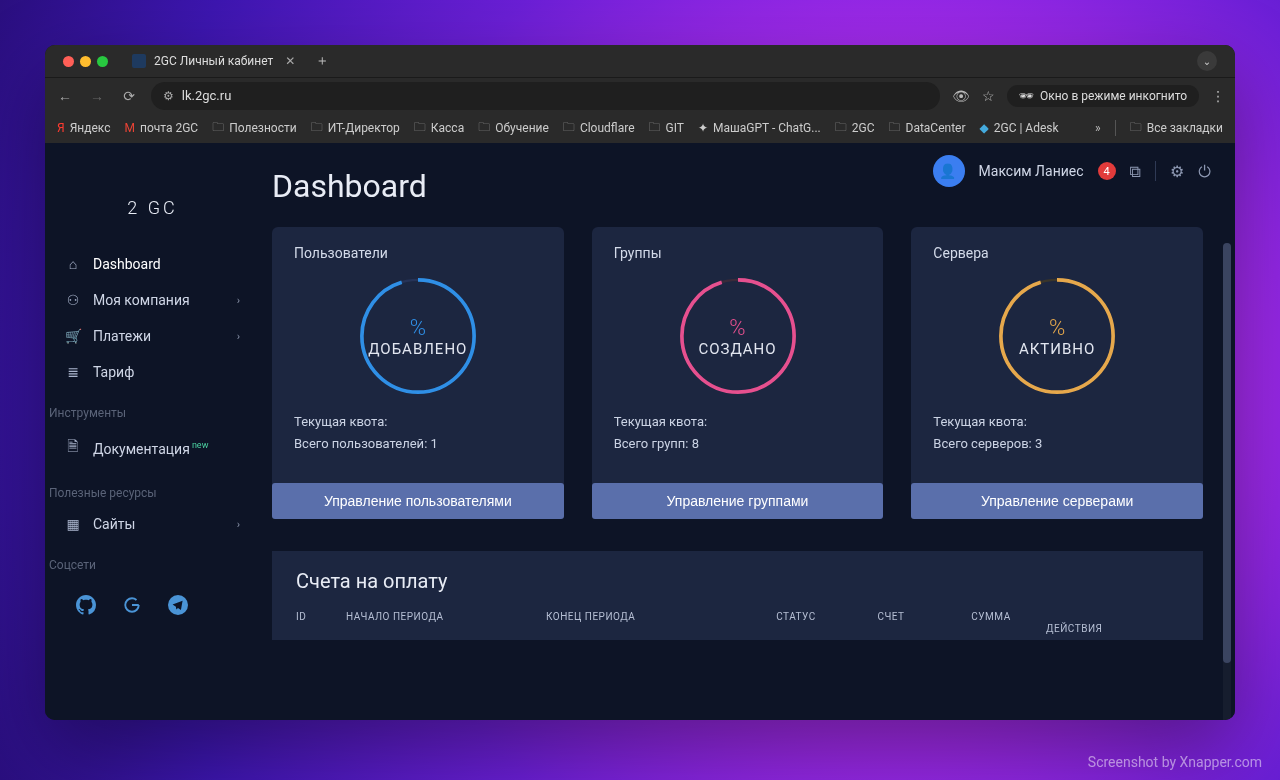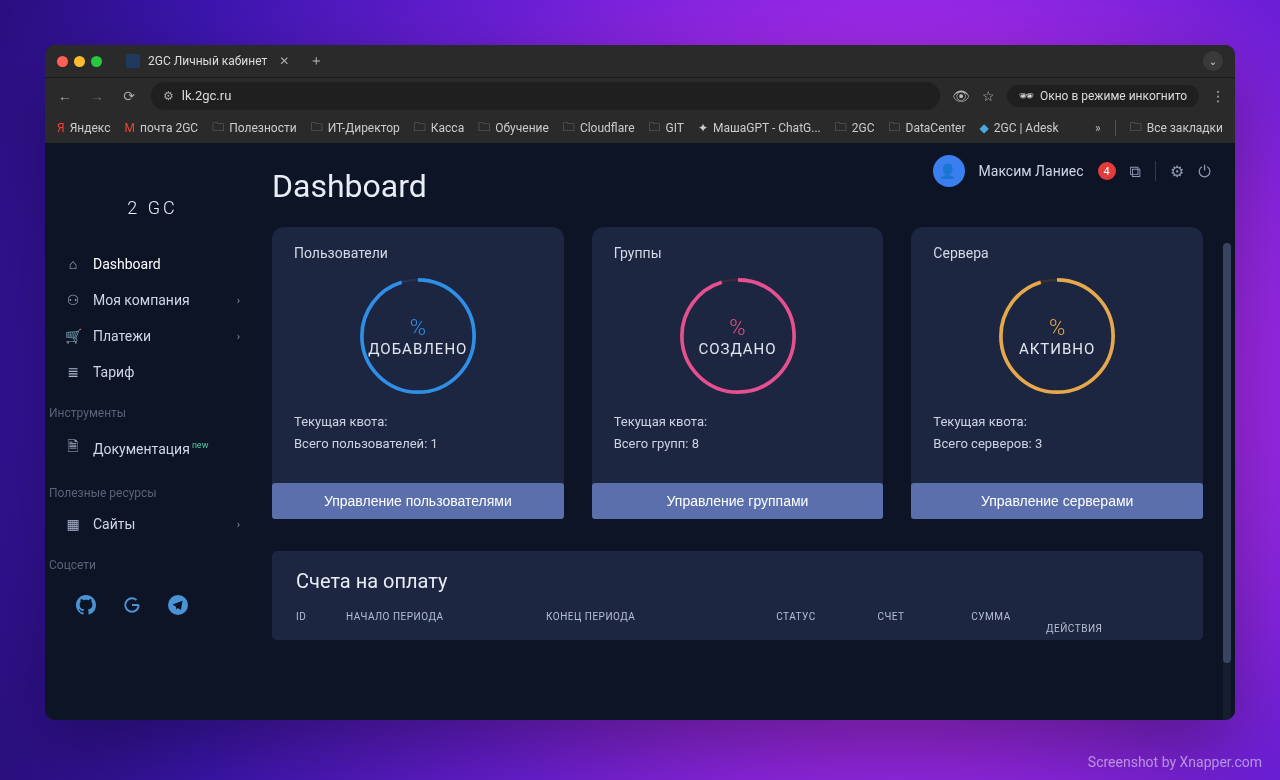--- a/index.html
+++ b/index.html
@@ -7,21 +7,21 @@
     font-family: -apple-system, BlinkMacSystemFont, "Segoe UI", Roboto, sans-serif;
     background: radial-gradient(circle at 70% 50%, #ff2d95 0%, #b02df0 30%, #6b1fd6 55%, #3d16b0 80%, #2a0f7f 100%);
     width: 1280px; height: 780px; overflow: hidden; position: relative;
   }
   .window {
     position: absolute; left: 45px; top: 45px; width: 1190px; height: 675px;
     background: #1a1a1a; border-radius: 10px; overflow: hidden;
     box-shadow: 0 30px 80px rgba(0,0,0,.4);
   }
   
-  .tabbar { height: 32px; display: flex; align-items: center; background: #2a2a2a; padding: 0 12px; }
+  .tabbar { height: 32px; display: flex; align-items: center; background: #2a2a2a; padding: 0 18px; }
   .mac-dots { display: flex; gap: 6px; margin-right: 14px; }
   .mac-dots span { width: 11px; height: 11px; border-radius: 50%; display:inline-block; }
   .dot-r { background: #ff5f57; } .dot-y { background: #febc2e; } .dot-g { background: #28c840; }
   .tab { display: flex; align-items: center; gap: 8px; padding: 4px 10px; border-radius: 6px; color: #ddd; font-size: 12px; }
   .tab .favicon { width: 14px; height: 14px; background: #1e3a5f; border-radius: 2px; }
   .tab .close { color: #aaa; font-size: 12px; margin-left: 4px; }
   .newtab { color: #bbb; margin-left: 10px; font-size: 14px; }
   .tab-drop { margin-left: auto; width: 20px; height: 20px; border-radius: 50%; background: #3a3a3a; color:#ccc; display:flex; align-items:center; justify-content:center; font-size:10px;}
   
   .addrbar { height: 36px; display:flex; align-items:center; gap:12px; padding:0 10px; background:#2a2a2a; border-top:1px solid #1a1a1a; }
@@ -55,34 +55,34 @@
   
   .topbar { position:absolute; top:0; right:0; height:56px; display:flex; align-items:center; gap:14px; padding:0 24px; color:#cfd6e6; font-size:14px;}
   .avatar { width:32px; height:32px; border-radius:50%; background:#3b7ef0; display:flex; align-items:center; justify-content:center; color:#fff; font-size:14px;}
   .badge { width:18px; height:18px; border-radius:50%; background:#e23b3b; color:#fff; font-size:11px; display:flex; align-items:center; justify-content:center;}
   .vline { width:1px; height:20px; background:#2f3a55;}
   .hicn { color:#8d98b2; font-size:16px;}
   
   .main { flex:1; padding:24px 32px 0 12px; overflow-y:auto;}
   .main h1 { font-size:32px; font-weight:400; color:#e8ecf5; margin-bottom:22px;}
   .cards { display:flex; gap:28px; margin-bottom:32px;}
-  .card { flex:1; background:#1c2640; border-radius:12px; padding:18px 22px 0; display:flex; flex-direction:column;}
+  .card { flex:1; background:#1c2640; border-radius:6px; padding:18px 22px 0; display:flex; flex-direction:column;}
   .card-title { font-size:14px; color:#d3dae9; font-weight:400; margin-bottom:14px;}
   .ring-wrap { display:flex; justify-content:center; margin-bottom:14px;}
   .ring { width:122px; height:122px; position:relative;}
   .ring svg { width:100%; height:100%; transform:rotate(-90deg);}
   .ring-text { position:absolute; inset:0; display:flex; flex-direction:column; align-items:center; justify-content:center;}
   .pct { font-size:22px; font-weight:300;}
   .ring-label { font-size:15px; letter-spacing:1px; color:#e2e6f0;}
   .ring.blue .pct { color:#2f8fe6;}
   .ring.pink .pct { color:#e6508f;}
   .ring.amber .pct { color:#e6a84c;}
   .quota { font-size:13px; color:#cbd3e4; line-height:1.7; margin-bottom:28px;}
   .card-btn { background:#5a6fab; color:#fff; font-size:14px; padding:10px; border:none; border-radius:3px; cursor:pointer; margin:0 -22px;}
-  .invoices { background:#1c2640; border-radius:5px; padding:18px 24px 0; }
+  .invoices { background:#1c2640; border-radius:0; padding:18px 24px 0; }
   .invoices h2 { font-size:20px; font-weight:400; color:#e8ecf5; margin-bottom:18px;}
   .tbl-head { display:flex; font-size:10px; letter-spacing:.5px; color:#b6bfd4; text-transform:uppercase; padding-bottom:6px;}
   .th-id{width:50px;} .th-start{width:200px;} .th-end{width:200px;} .th-status{width:100px; text-align:center;} .th-bill{width:90px; text-align:center;} .th-sum{width:110px; text-align:center;} .th-act{flex:1; text-align:left;margin-top:12px;}
   
   .scrollbar { position:absolute; right:4px; top:100px; width:8px; height:560px; background:rgba(255,255,255,.04); border-radius:4px;}
   .scrollbar .thumb { width:100%; height:420px; background:#3a4460; border-radius:4px;}
   .watermark { position:absolute; right:18px; bottom:10px; font-size:14px; color:rgba(255,255,255,.5);}
 </style>
 </head>
 <body>

